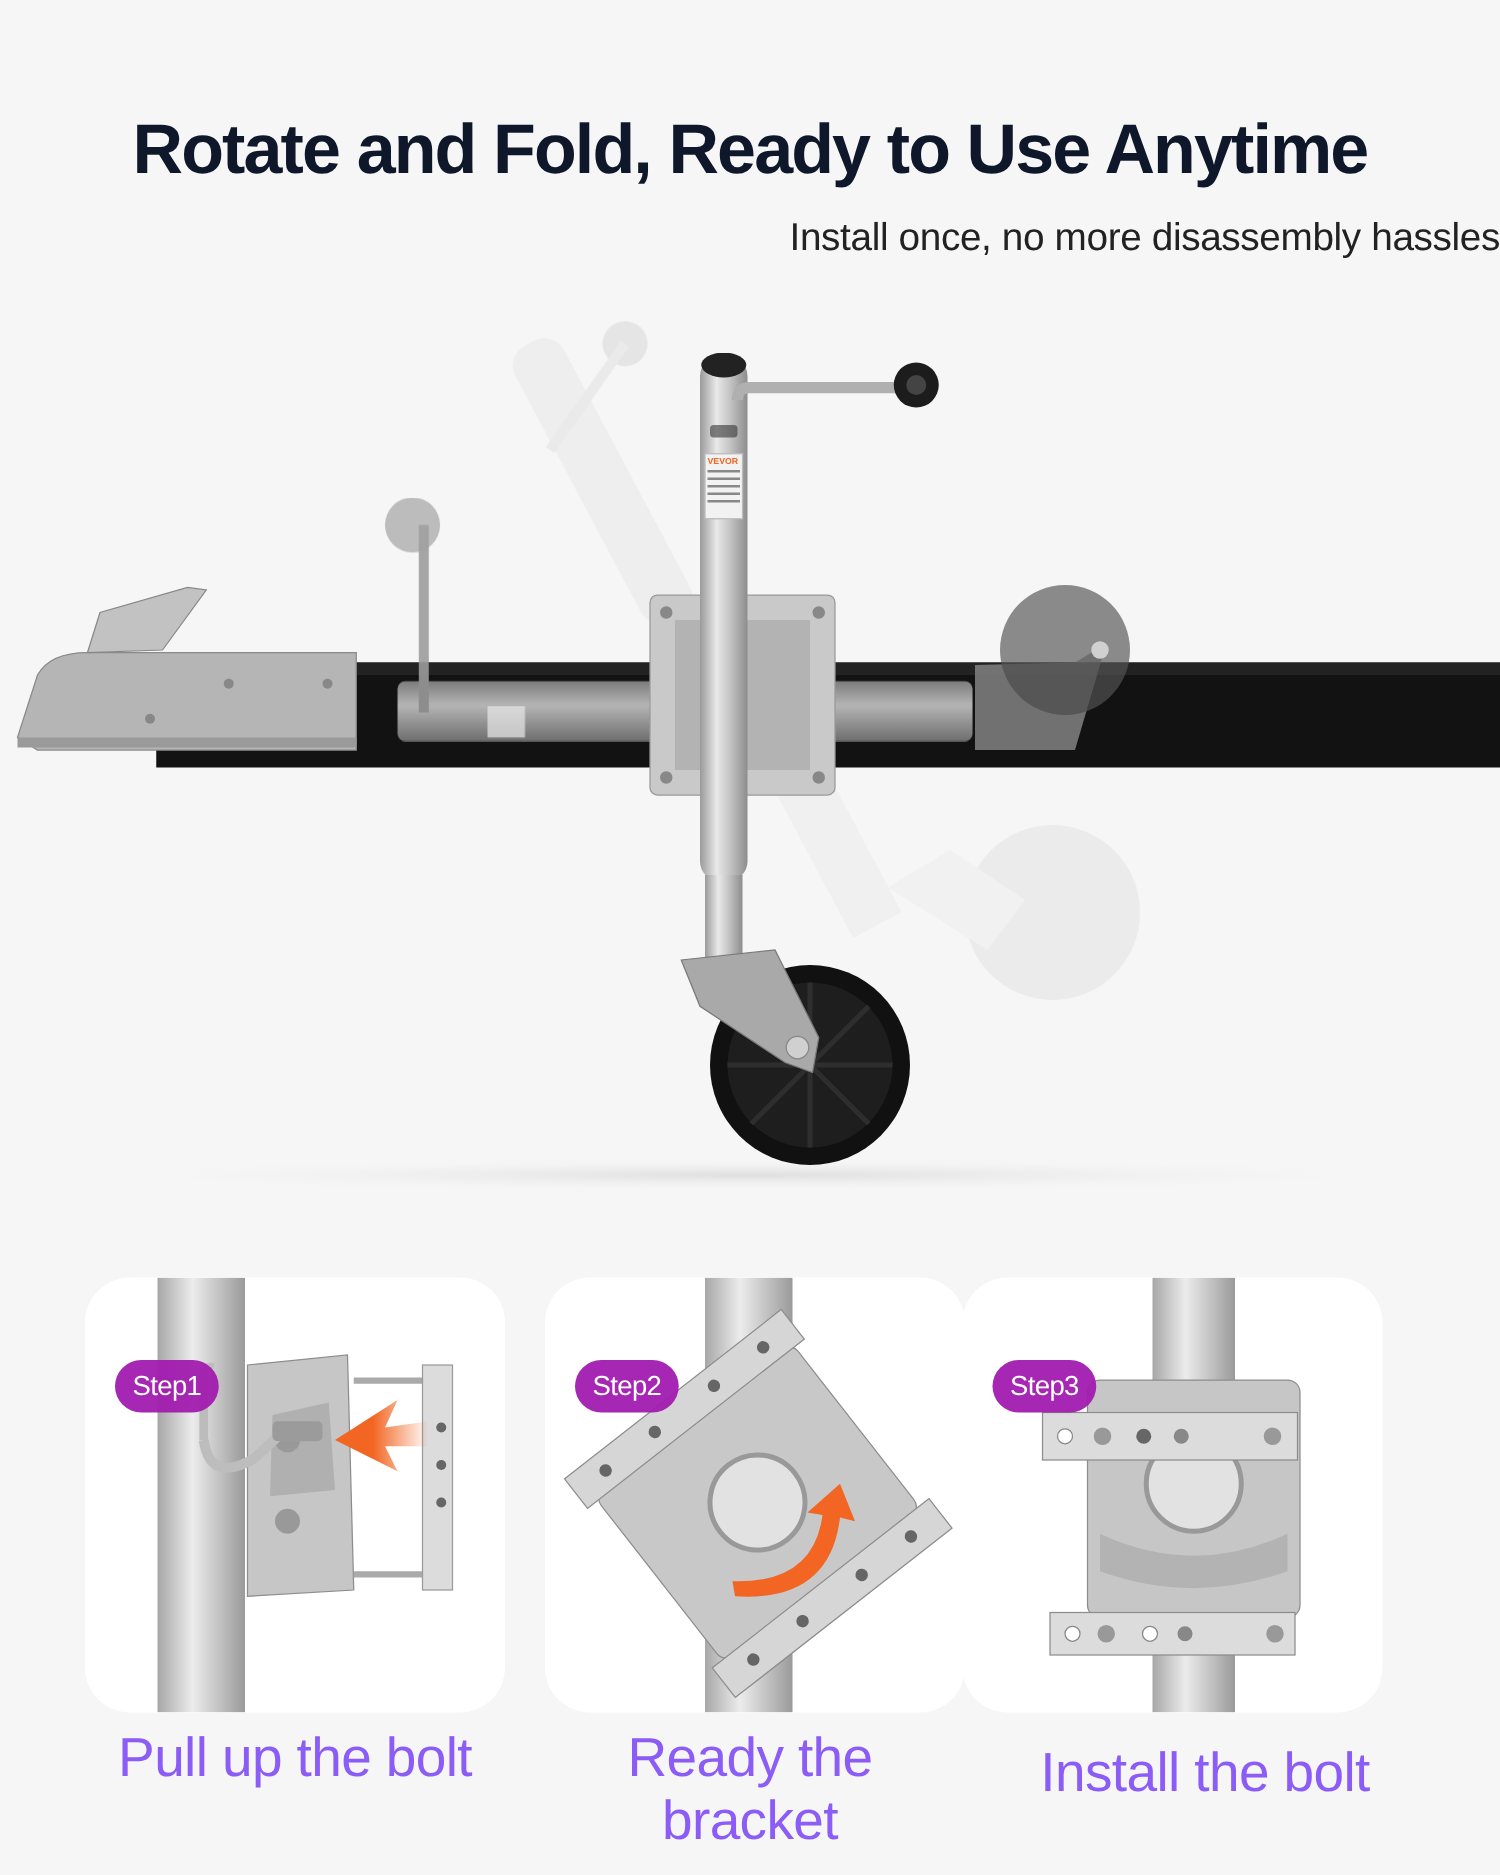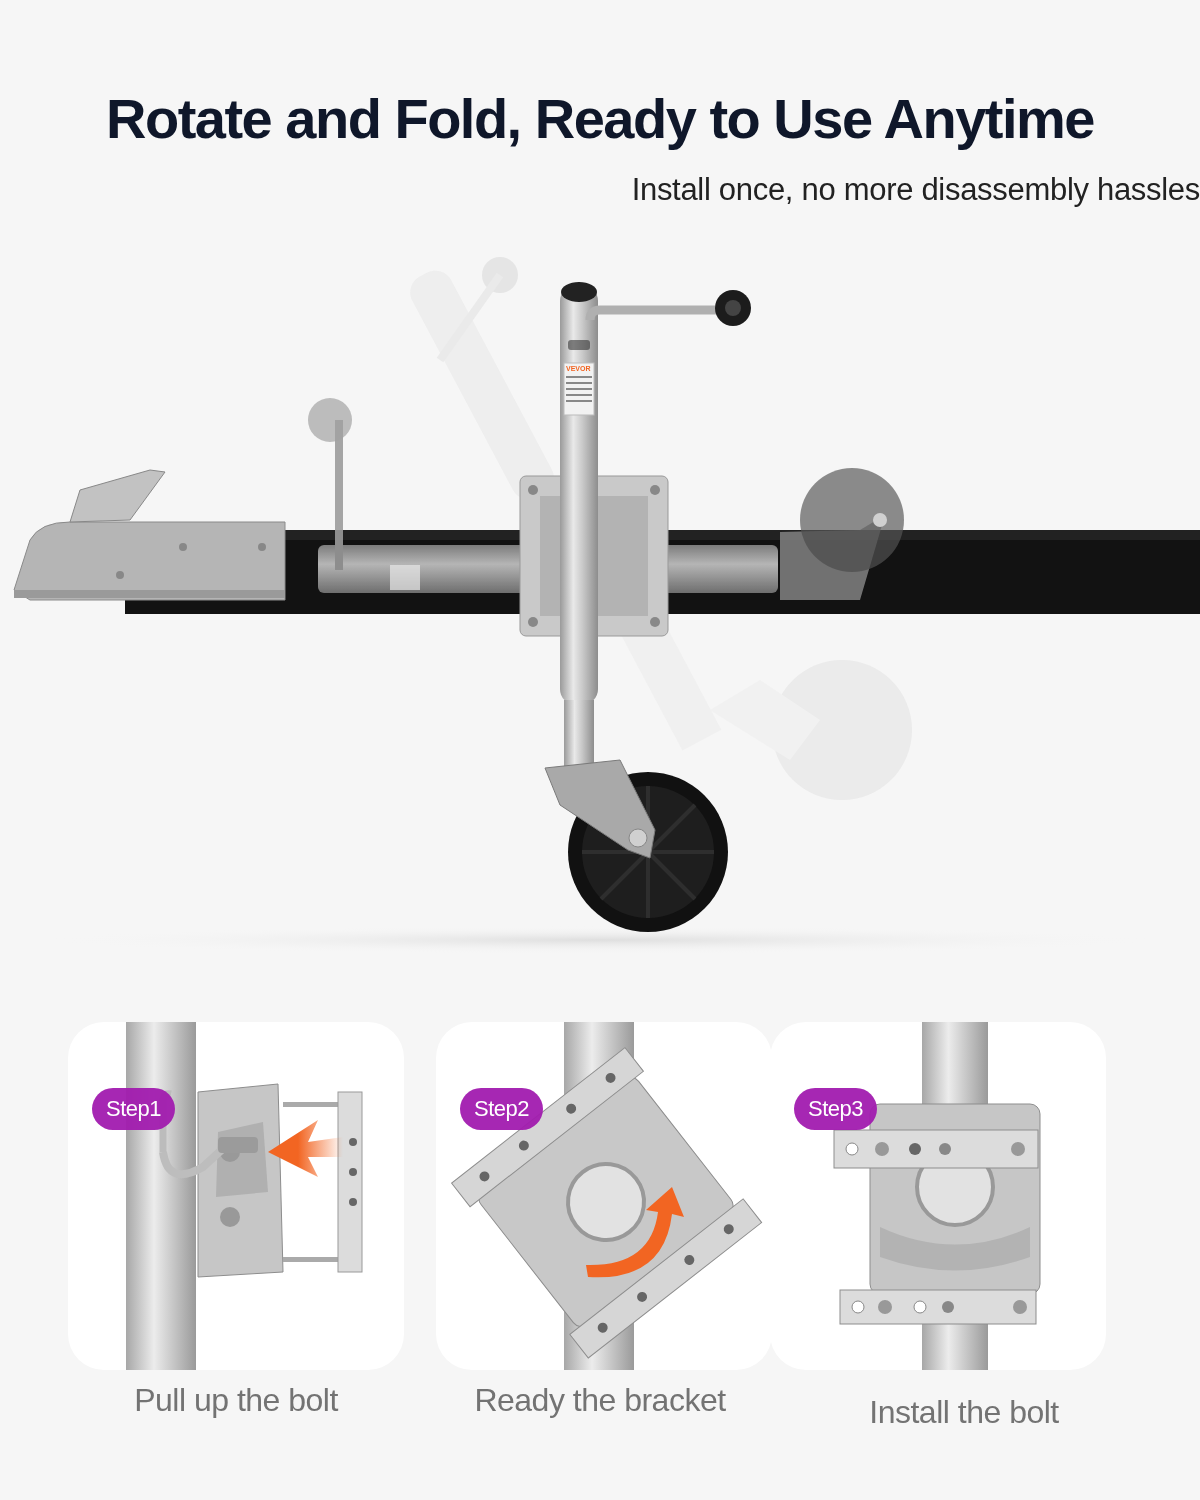--- a/index.html
+++ b/index.html
@@ -26,21 +26,21 @@
   }
   .card svg { position: absolute; left: 0; top: 0; width: 100%; height: 100%; }
   .badge {
     position: absolute; left: 24px; top: 26px; height: 42px; padding: 0 14px;
     border-radius: 21px; background: #a21caf; color: #fff;
     font-family: "Liberation Sans", sans-serif; font-size: 22px; line-height: 42px;
     letter-spacing: -0.5px; z-index: 2; opacity: 0.95; margin-top: 40px;
   }
   .caption {
     position: absolute; top: 1382px; width: 336px; text-align: center;
-    font-family: "Liberation Sans", sans-serif; font-size: 32px; color: #737373;
+    font-family: "Liberation Sans", sans-serif; font-size: 44px; color: #8b5cf6;
     letter-spacing: -0.5px; font-weight: 400;
   }
 </style>
 </head>
 <body>
 
 <div class="title">Rotate and Fold, Ready to Use Anytime</div>
 <div class="subtitle">Install once, no more disassembly hassles</div>
 
 <div class="hero">

